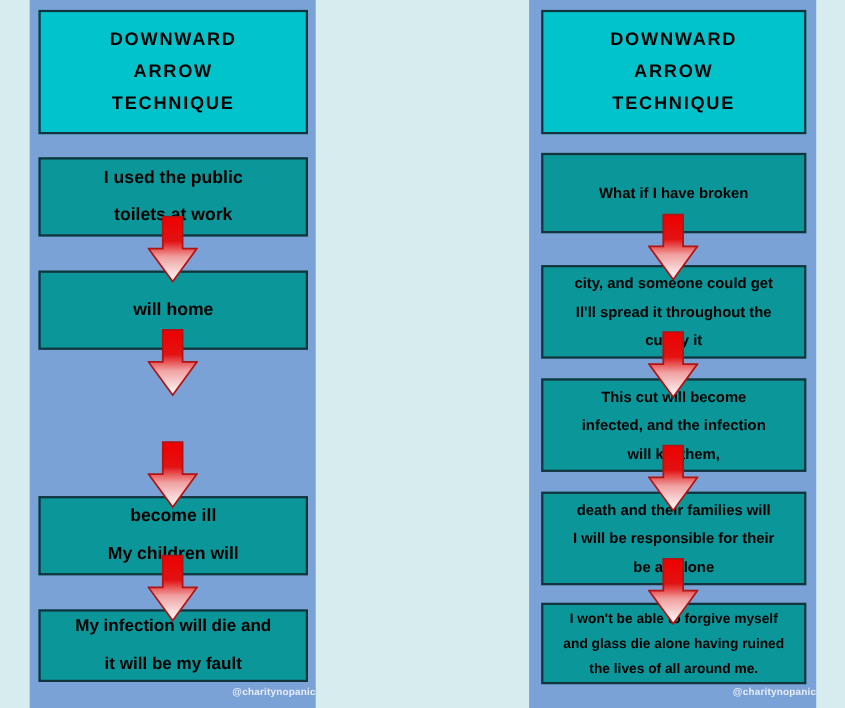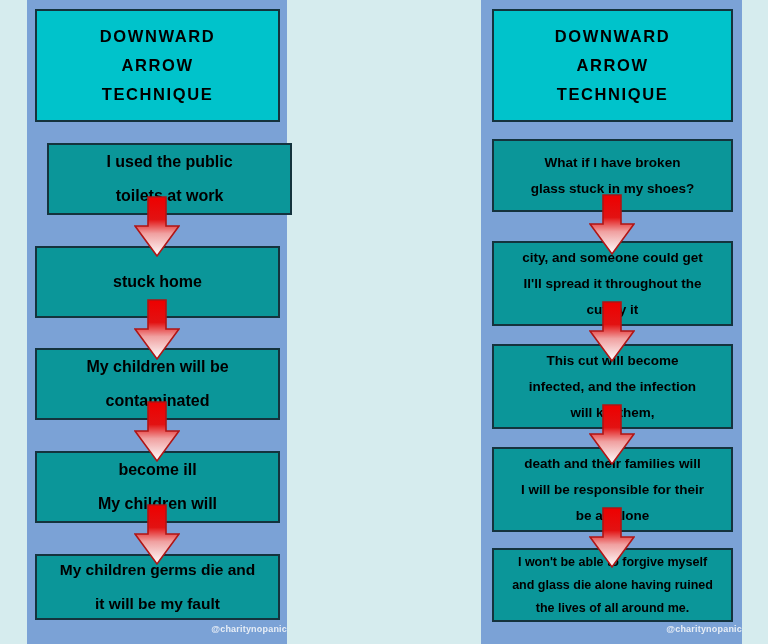--- a/index.html
+++ b/index.html
@@ -90,90 +90,85 @@
 <div class="canvas">
 
   <div class="panel panel-left col-left">
 
     <div class="title-box" style="left:8px; top:9px; width:245px; height:113px;">
       <span class="tline">DOWNWARD</span>
       <span class="tline">ARROW</span>
       <span class="tline">TECHNIQUE</span>
     </div>
 
-    <div class="node" style="left:20px; top:143px; width:245px; height:72px;">
+    <div class="node" style="left:8px; top:143px; width:245px; height:72px;">
       <span class="nline">I used the public</span>
       <span class="nline">toilets at work</span>
     </div>
 
     <div class="arrow" style="left:107px; top:196px;">
       <svg viewBox="0 0 46 62" preserveAspectRatio="none">
         <defs>
           <linearGradient id="lg1" x1="0" y1="0" x2="0" y2="1">
             <stop offset="0%" stop-color="#ee0000"></stop>
             <stop offset="38%" stop-color="#e21212"></stop>
             <stop offset="62%" stop-color="#f0a0a0"></stop>
             <stop offset="100%" stop-color="#ffffff"></stop>
           </linearGradient>
         </defs>
         <path d="M14,1 L32,1 L32,30 L45,30 L23,60 L1,30 L14,30 Z" fill="url(#lg1)" stroke="#b01515" stroke-width="1.6"></path>
       </svg>
     </div>
 
     <div class="node" style="left:8px; top:246px; width:245px; height:72px;">
-      <span class="nline">stuck home</span>
+      <span class="nline">will home</span>
     </div>
 
     <div class="arrow" style="left:107px; top:299px;">
       <svg viewBox="0 0 46 62" preserveAspectRatio="none">
         <path d="M14,1 L32,1 L32,30 L45,30 L23,60 L1,30 L14,30 Z" fill="url(#lg1)" stroke="#b01515" stroke-width="1.6"></path>
       </svg>
     </div>
 
-    <div class="node" style="left:8px; top:348px; width:245px; height:72px;">
-      <span class="nline">My children will be</span>
-      <span class="nline">contaminated</span>
-    </div>
 
     <div class="arrow" style="left:107px; top:401px;">
       <svg viewBox="0 0 46 62" preserveAspectRatio="none">
         <path d="M14,1 L32,1 L32,30 L45,30 L23,60 L1,30 L14,30 Z" fill="url(#lg1)" stroke="#b01515" stroke-width="1.6"></path>
       </svg>
     </div>
 
     <div class="node" style="left:8px; top:451px; width:245px; height:72px;">
       <span class="nline">become ill</span>
       <span class="nline">My children will</span>
     </div>
 
     <div class="arrow" style="left:107px; top:504px;">
       <svg viewBox="0 0 46 62" preserveAspectRatio="none">
         <path d="M14,1 L32,1 L32,30 L45,30 L23,60 L1,30 L14,30 Z" fill="url(#lg1)" stroke="#b01515" stroke-width="1.6"></path>
       </svg>
     </div>
 
     <div class="node wide-text" style="left:8px; top:554px; width:245px; height:66px;">
-      <span class="nline">My children germs die and</span>
+      <span class="nline">My infection will die and</span>
       <span class="nline">it will be my fault</span>
     </div>
 
     <div class="watermark" style="left:0; top:624px;">@charitynopanic</div>
   </div>
 
   <div class="panel panel-right col-right">
 
     <div class="title-box" style="left:11px; top:9px; width:241px; height:113px;">
       <span class="tline">DOWNWARD</span>
       <span class="tline">ARROW</span>
       <span class="tline">TECHNIQUE</span>
     </div>
 
     <div class="node" style="left:11px; top:139px; width:241px; height:73px;">
       <span class="nline">What if I have broken</span>
-      <span class="nline">glass stuck in my shoes?</span>
     </div>
 
     <div class="arrow" style="left:108px; top:194px;">
       <svg viewBox="0 0 46 62" preserveAspectRatio="none">
         <path d="M14,1 L32,1 L32,30 L45,30 L23,60 L1,30 L14,30 Z" fill="url(#lg1)" stroke="#b01515" stroke-width="1.6"></path>
       </svg>
     </div>
 
     <div class="node" style="left:11px; top:241px; width:241px; height:85px;">
       <span class="nline">city, and someone could get</span>

